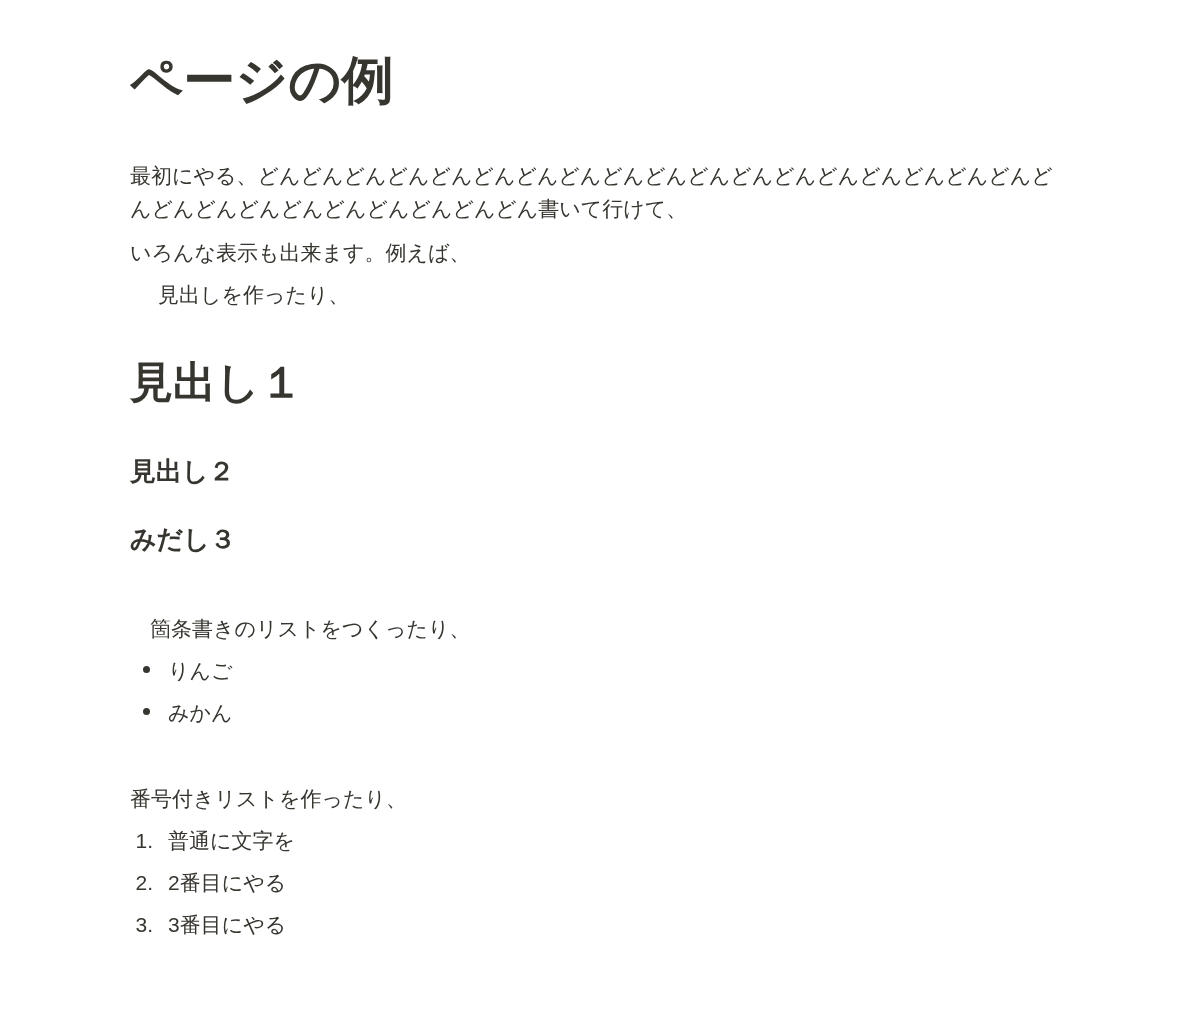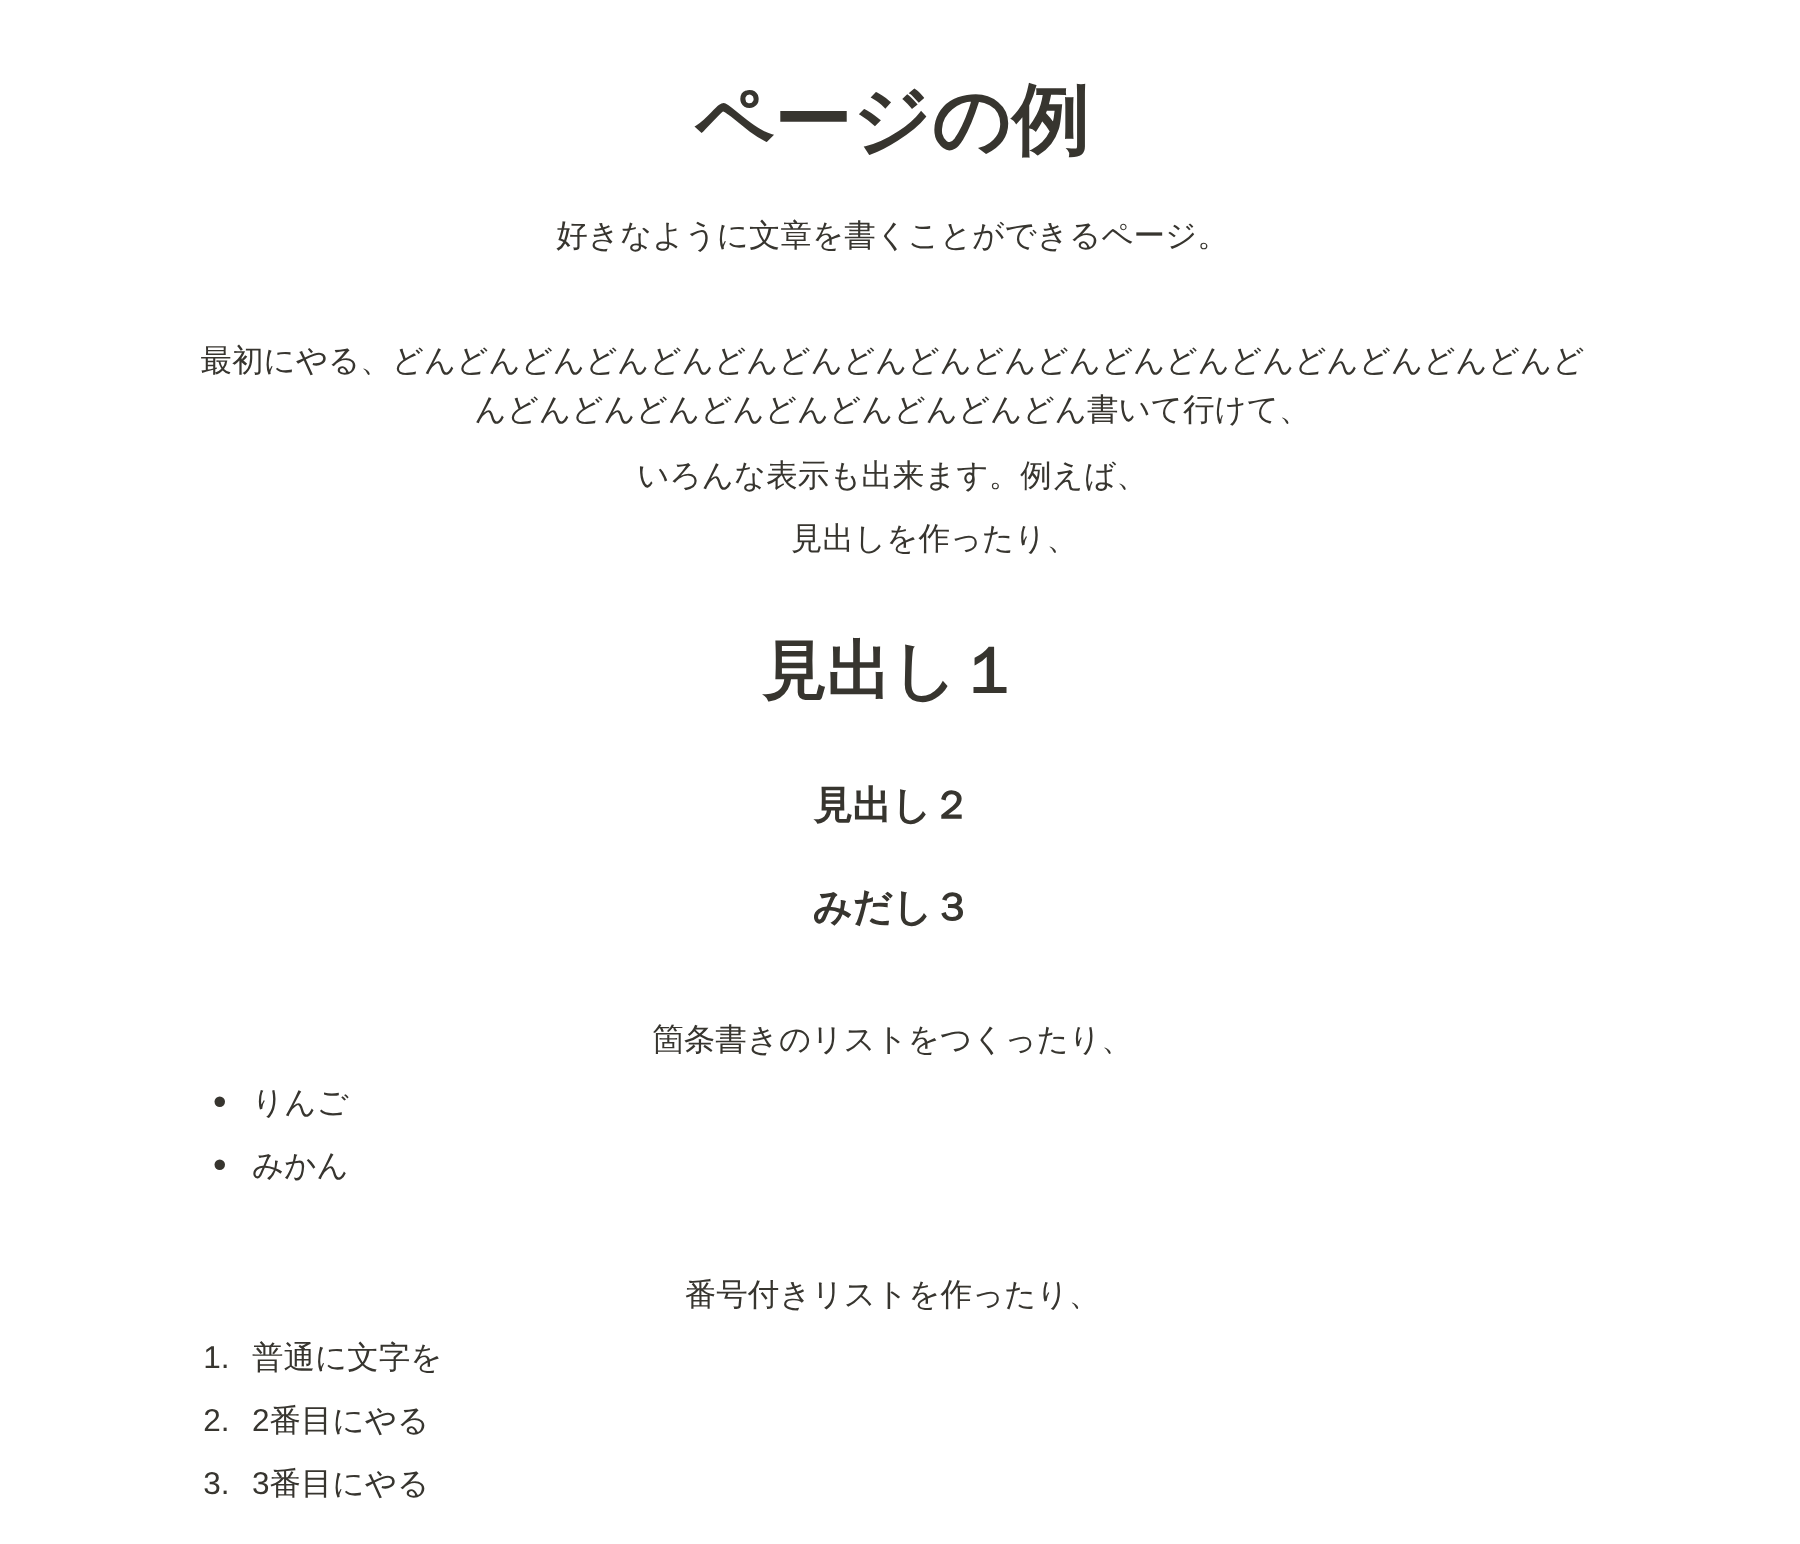--- a/index.html
+++ b/index.html
@@ -13,21 +13,21 @@
     height: 1029px;
     overflow: hidden;
     font-family: "Liberation Sans", "DejaVu Sans", sans-serif;
     color: #37352f;
   }
   .content {
     padding-top: 48px;
     padding-left: 130px;
     width: 1060px; 
   }
-  .block { width: 930px; text-align: center; }
+  .block { width: 930px; }
 
   .page-title {
     margin: 0;
     font-size: 52px;
     line-height: 65px;
     font-weight: 700;
     letter-spacing: 0;
   }
   .para {
     margin: 0;
@@ -35,21 +35,21 @@
     line-height: 33px;
     padding: 4px 0;
     font-weight: 400;
     overflow-wrap: break-word;
     word-break: normal;
   }
   .subtitle   { margin-top: 24px; }
   .p-long     { margin-top: 42px; }
   .p-examples { margin-top: 3px; }
   .p-headings { margin-top: 1px; margin-left: 28px; }
-  .p-bullets  { margin-top: 49px; }
+  .p-bullets  { margin-top: 49px; margin-left: 20px; }
   .p-numbers  { margin-top: 45px; }
 
   h1.h1 {
     margin: 39px 0 0 0;
     font-size: 43px;
     line-height: 51px;
     padding: 3px 0;
     font-weight: 700;
   }
   h2.h2 {
@@ -98,21 +98,20 @@
     line-height: 33px;
   }
 </style>
 </head>
 <body>
 
 <main class="content">
 
   <h1 class="page-title block">ページの例</h1>
 
-  <p class="para subtitle block">好きなように文章を書くことができるページ。</p>
 
   <p class="para p-long block">最初にやる、どんどんどんどんどんどんどんどんどんどんどんどんどんどんどんどんどんどんどんどんどんどんどんどんどんどんどんどん書いて行けて、</p>
 
   <p class="para p-examples block">いろんな表示も出来ます。例えば、</p>
 
   <p class="para p-headings block">見出しを作ったり、</p>
 
   <h1 class="h1 block">見出し１</h1>
 
   <h2 class="h2 block">見出し２</h2>

